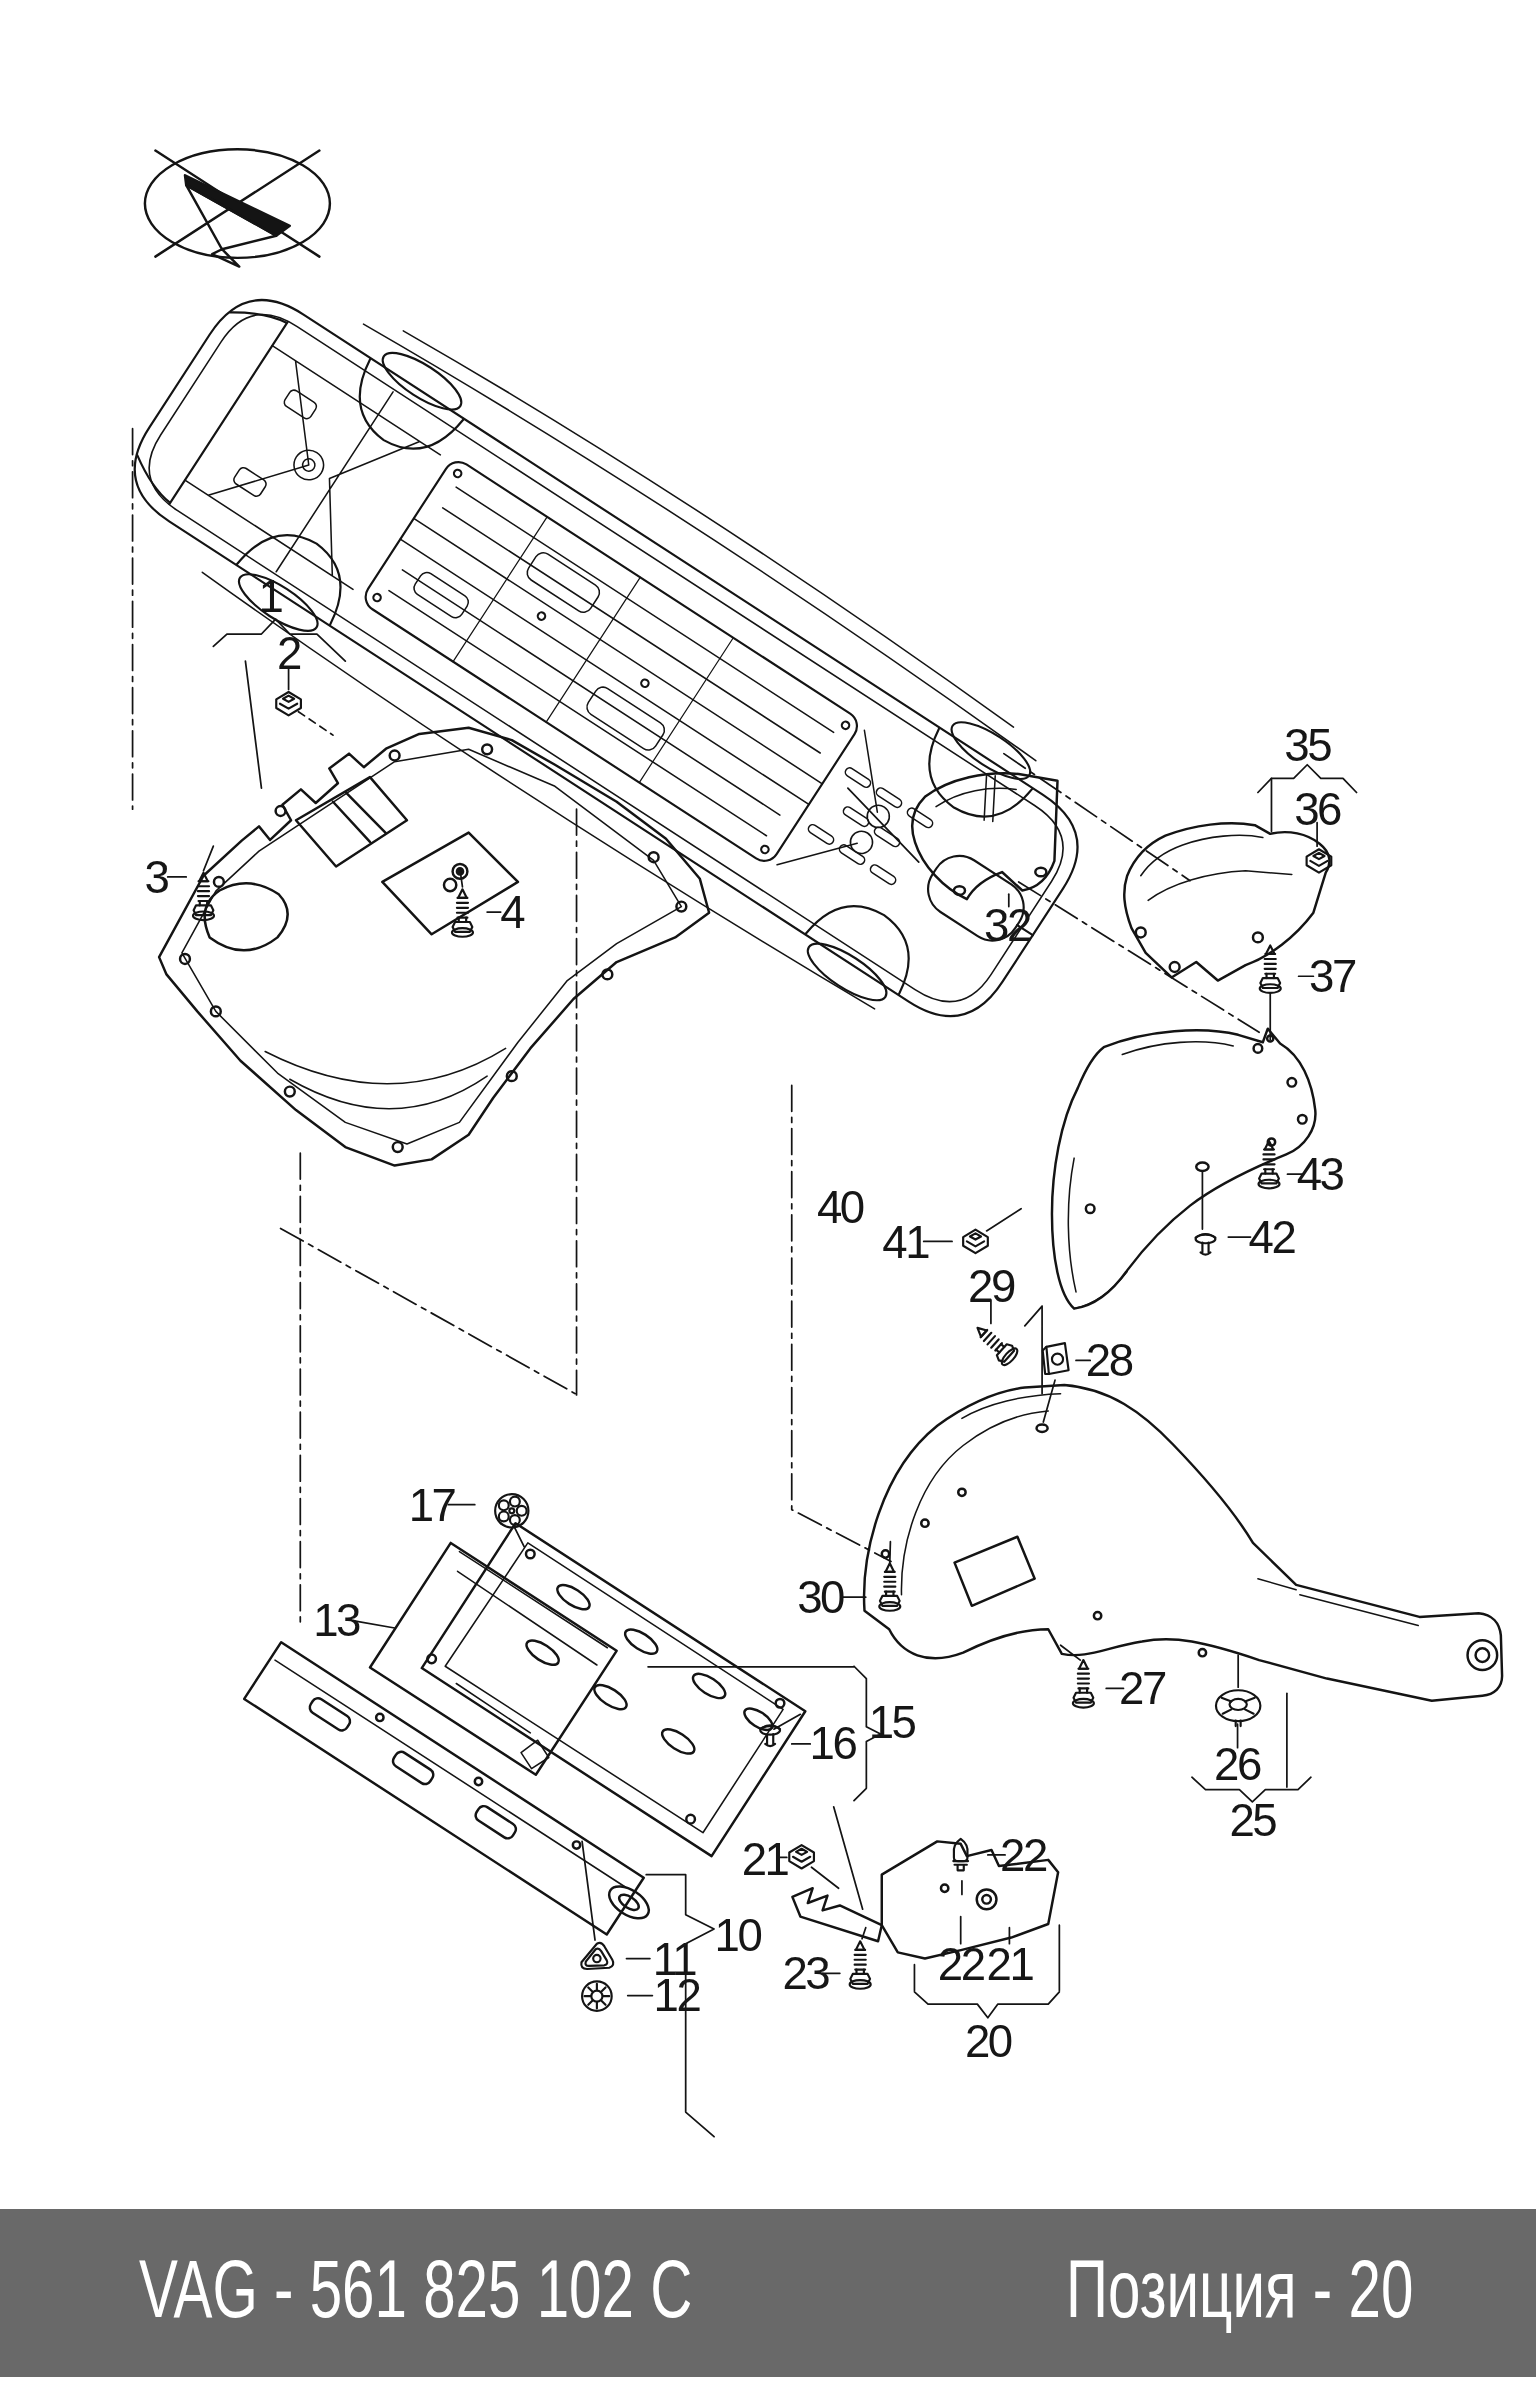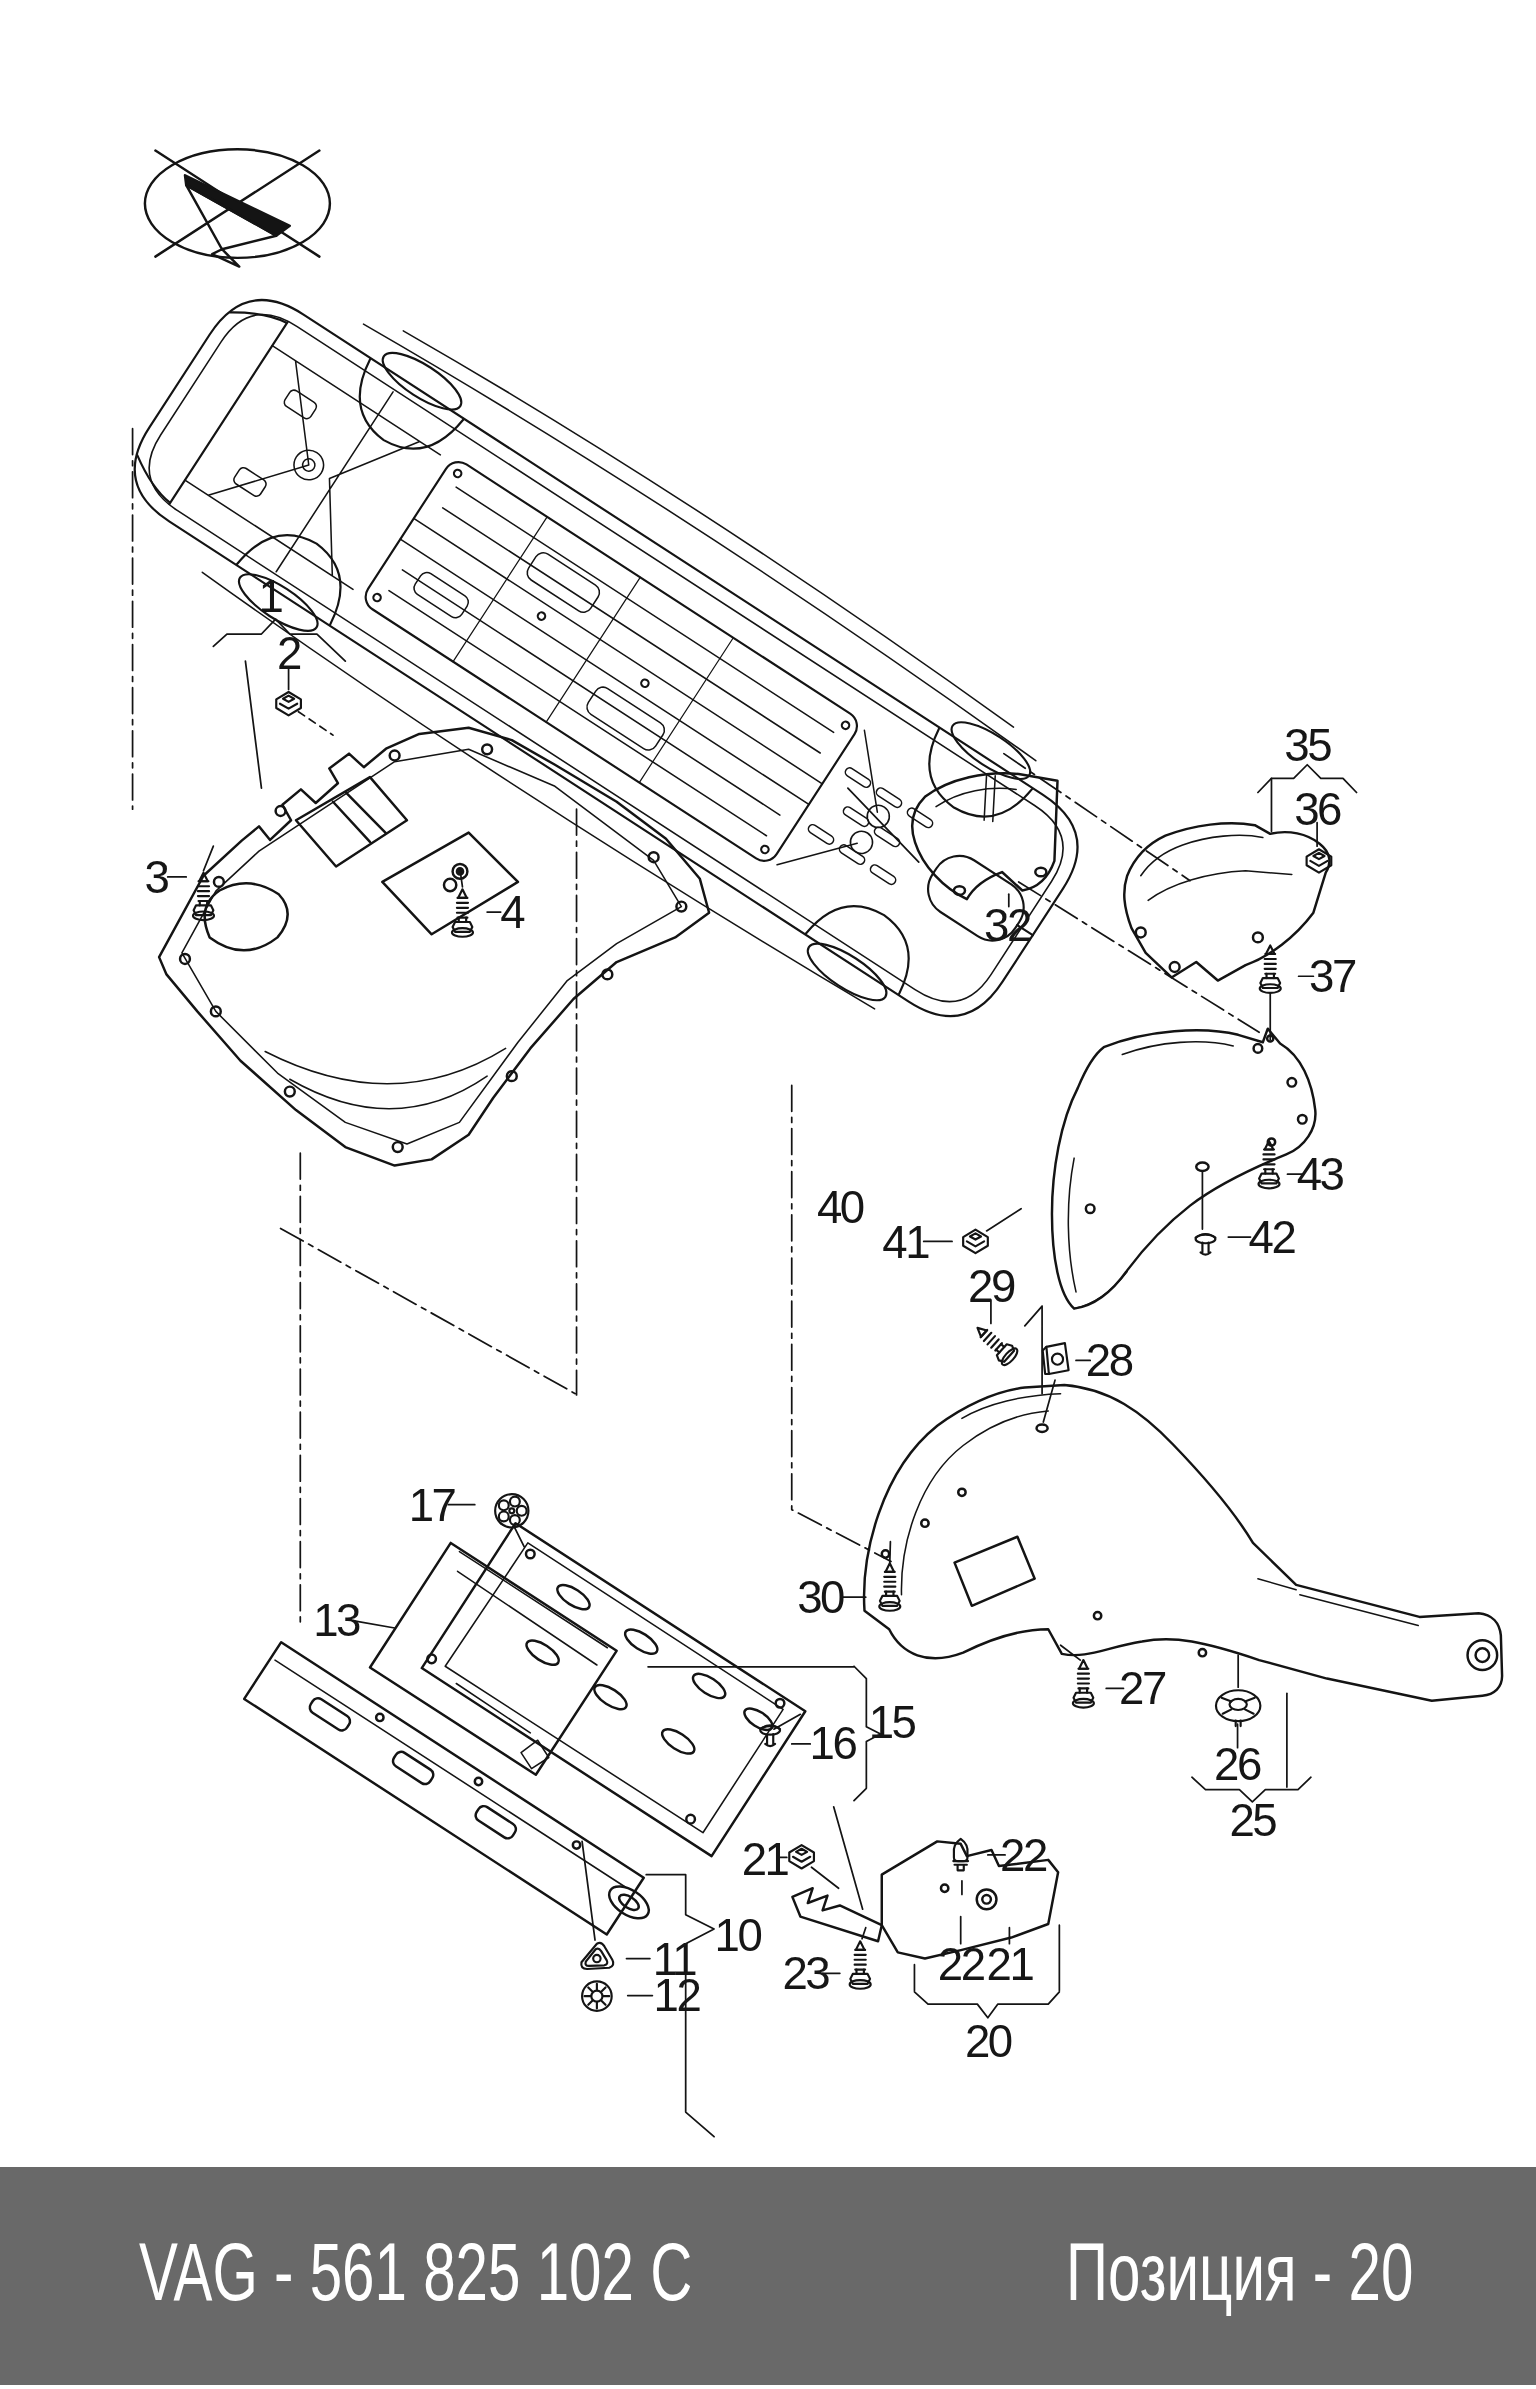--- a/index.html
+++ b/index.html
@@ -1,21 +1,21 @@
 <!DOCTYPE html>
 <html style="font-size:10px"><head>
 <meta charset="utf-8">
 <style>
   html,body{margin:0;padding:0;background:#ffffff;}
   #page{position:relative;width:1536px;height:2389px;background:#ffffff;overflow:hidden;
         font-family:"Liberation Sans",sans-serif;}
   #art{position:absolute;left:0;top:0;}
   svg text.callout{font-family:"Liberation Sans",sans-serif;font-size:74px;letter-spacing:-4px;
         fill:#161616;text-anchor:middle;}
-  .footer{position:absolute;left:0;bottom:4px;width:100%;height:218px;background:#696969;}
+  .footer{position:absolute;left:0;bottom:12px;width:100%;height:168px;background:#696969;}
   .ftext{position:absolute;top:50%;color:#ffffff;font-size:81px;white-space:nowrap;
         font-family:"Liberation Sans",sans-serif;}
   .ftext.left{left:139px;transform:translateY(-54%) scaleX(.72);transform-origin:left center;}
   .ftext.right{right:123px;transform:translateY(-54%) scaleX(.72);transform-origin:right center;}
 </style>
 </head>
 <body>
 
 <div id="page">
   <svg id="art" width="1536" height="2172" viewBox="0 0 2491 3522">

